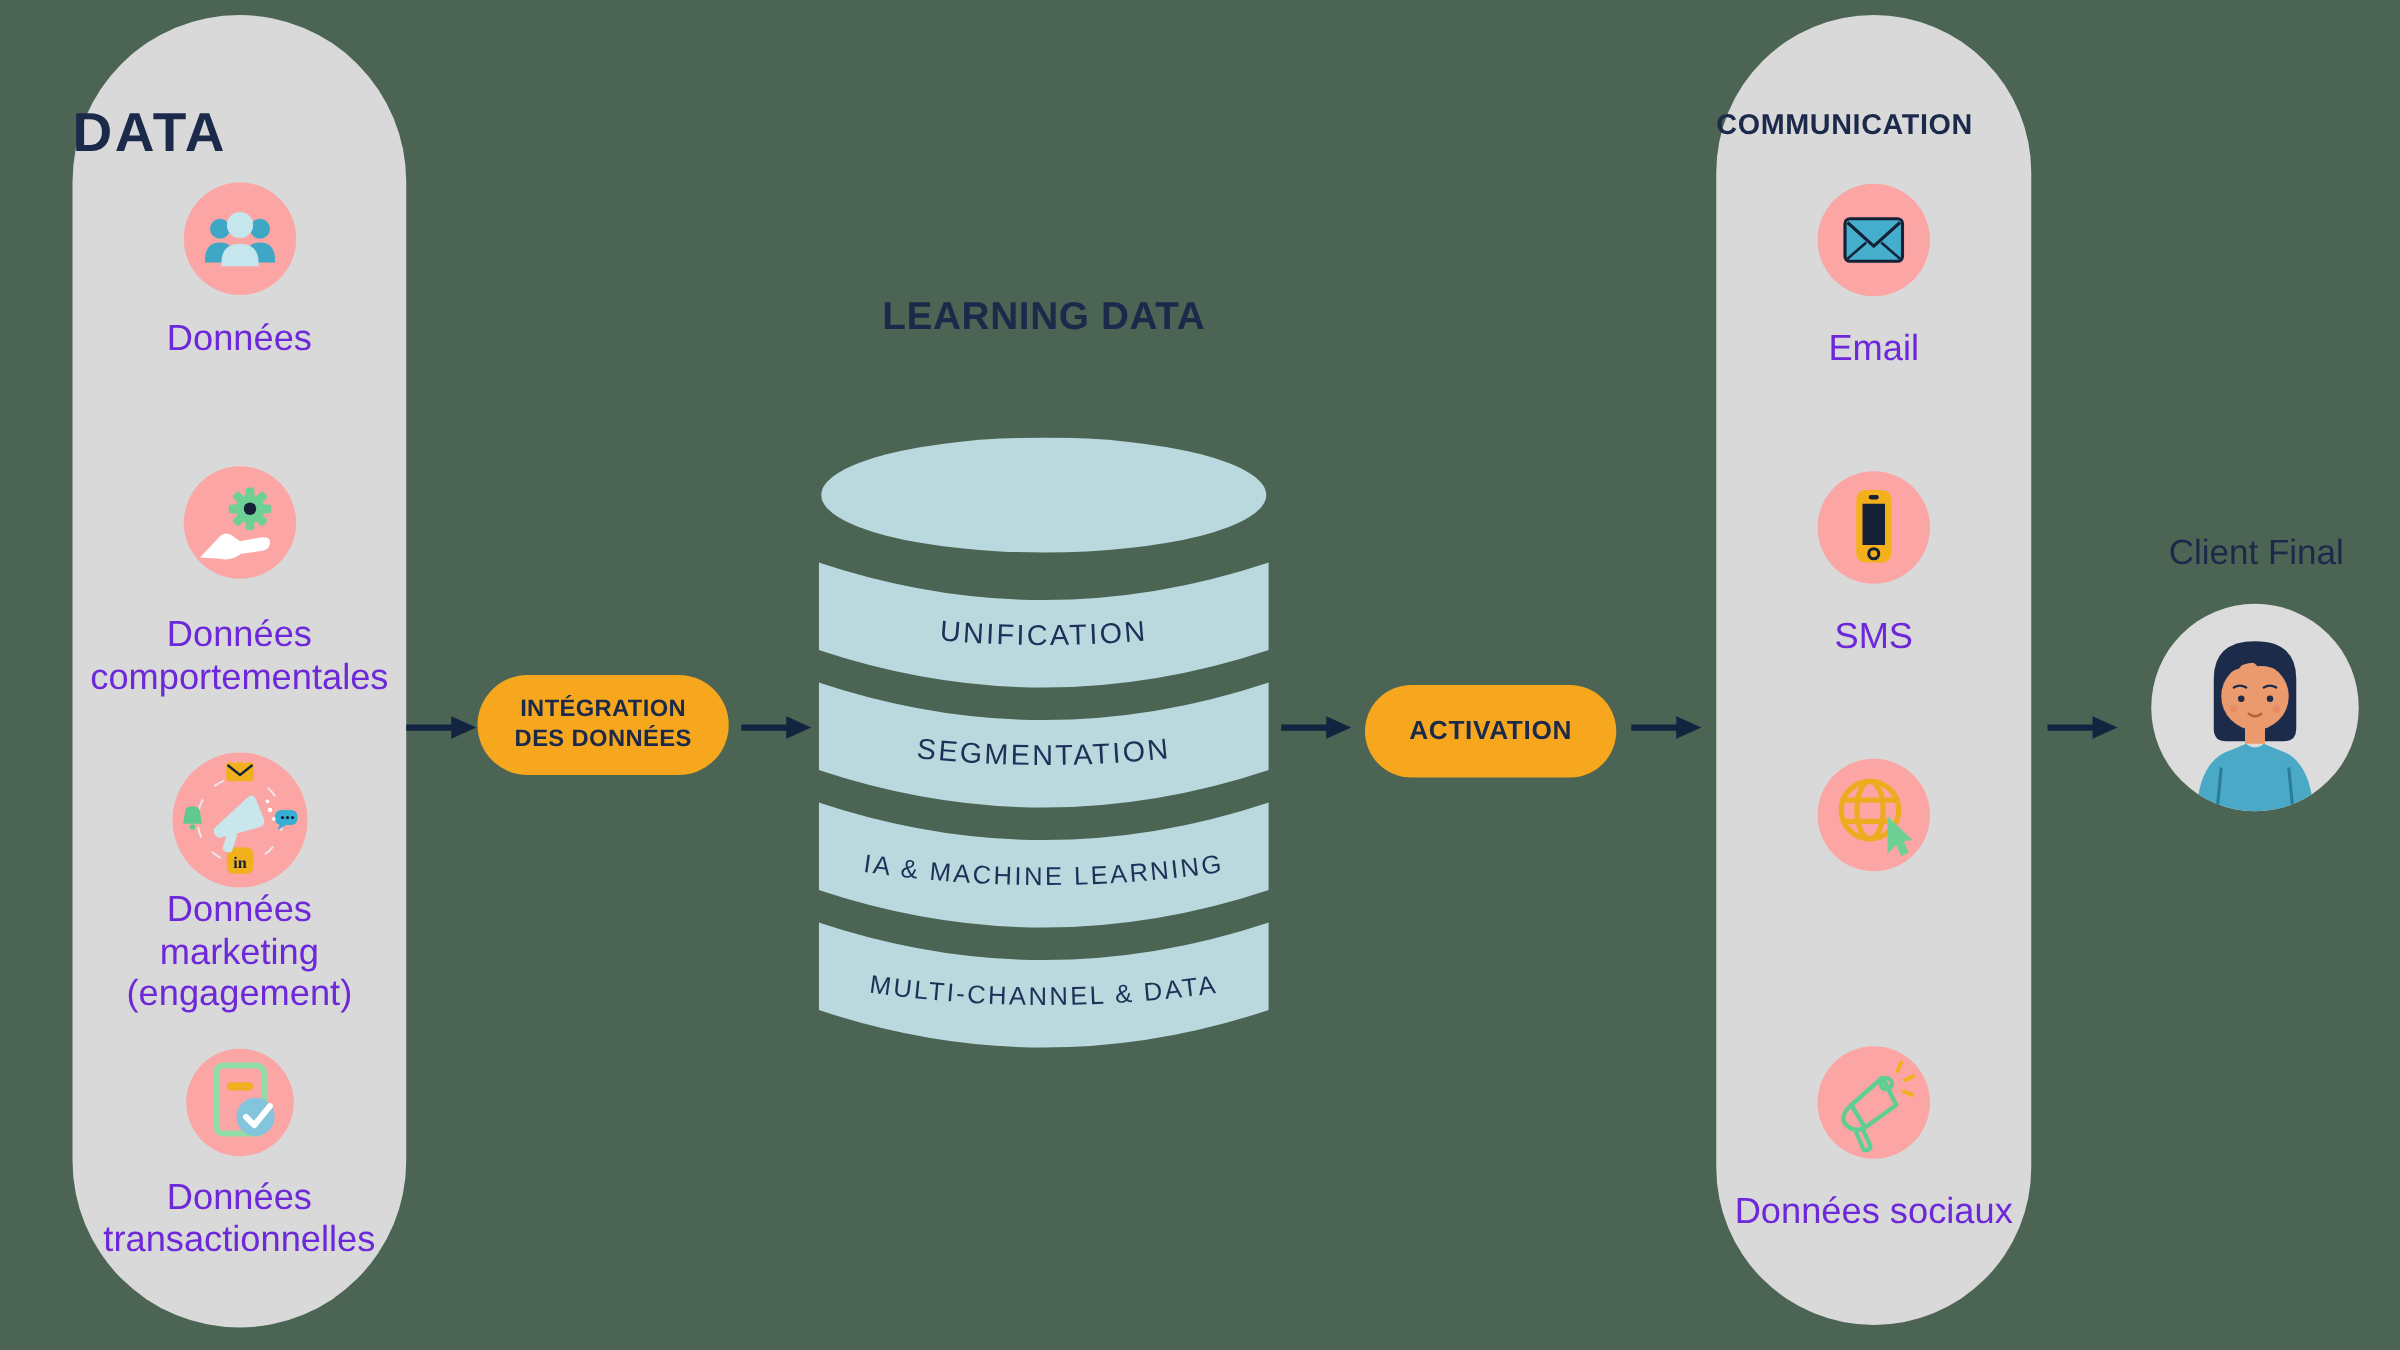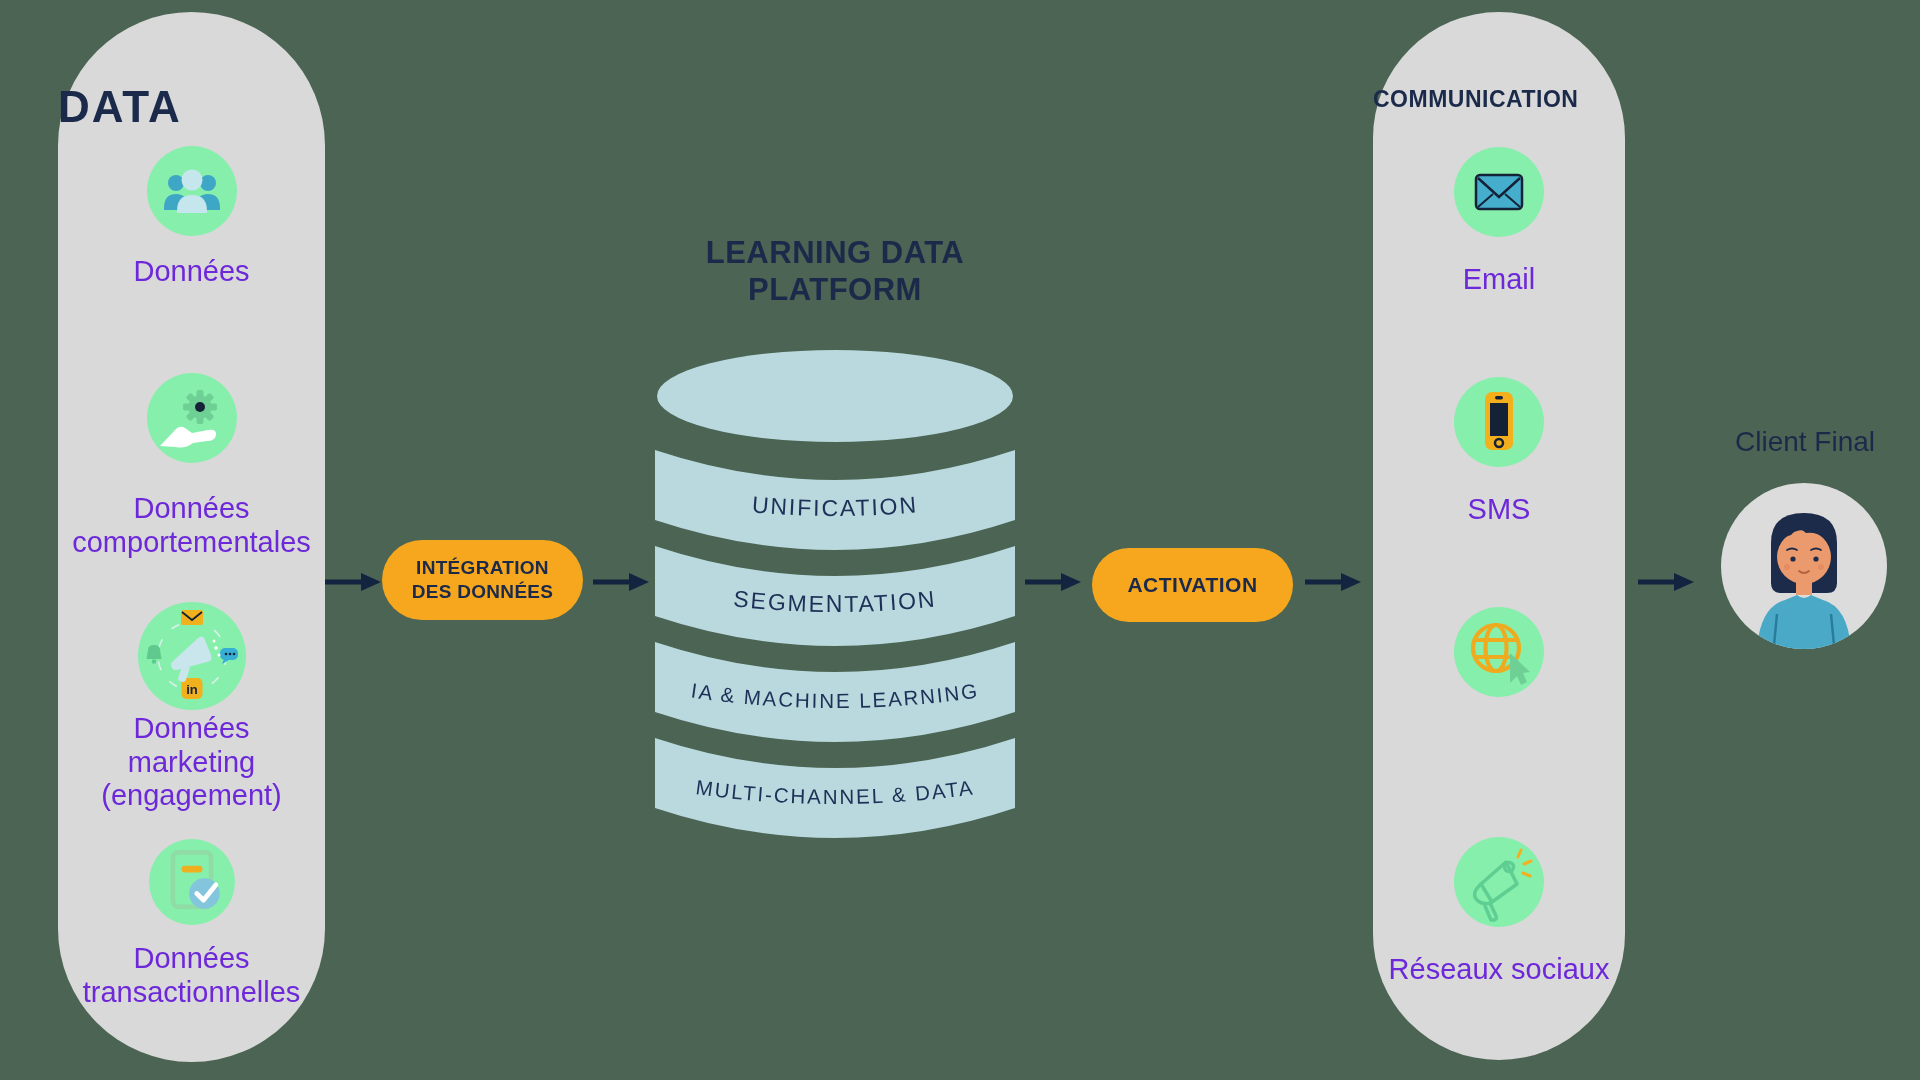--- a/index.html
+++ b/index.html
@@ -14,21 +14,21 @@
   
   .col{position:absolute;background:#d9d9d9;}
   .col-data{left:58px;top:12px;width:267px;height:1050px;border-radius:134px;}
   .col-comm{left:1373px;top:12px;width:252px;height:1048px;border-radius:126px;}
   .col-title{position:absolute;left:0;width:100%;text-align:left;
     font-weight:800;color:#1b2a4a;}
   .col-data .col-title{top:70px;font-size:44px;letter-spacing:2px;}
   .col-comm .col-title{top:74px;font-size:23px;letter-spacing:0.5px;}
 
   .icon-circle{position:absolute;left:50%;transform:translateX(-50%);
-    background:#86efac;border-radius:50%;display:flex;align-items:center;justify-content:center;}
+    background:#fca5a5;border-radius:50%;display:flex;align-items:center;justify-content:center;font-family:Liberation Serif, serif;}
   .d90{width:90px;height:90px;}
   .d108{width:108px;height:108px;}
   .d86{width:86px;height:86px;}
 
   .col-label{position:absolute;left:-20px;width:calc(100% + 40px);text-align:center;
     color:#6d28d9;font-size:29px;line-height:1.16;font-weight:500;}
 
   
   .pill{position:absolute;background:#f6a71e;border-radius:999px;
     display:flex;flex-direction:column;align-items:center;justify-content:center;
@@ -182,21 +182,20 @@
       </svg>
   </div>
 
   <div class="pill pill-integration">
     <div>INTÉGRATION</div>
     <div>DES DONNÉES</div>
   </div>
 
   <div class="cdp-title">
     <div>LEARNING DATA</div>
-    <div>PLATFORM</div>
   </div>
 
   <svg style="position:absolute;left:655px;top:350px;" width="360" height="505" viewBox="0 0 360 505">
     <ellipse cx="180" cy="46" rx="178" ry="46" fill="#b9d9de"></ellipse>
     <path d="M0,100 Q180,160 360,100 L360,170 Q180,230 0,170 Z" fill="#b9d9de"></path>
     <path d="M0,196 Q180,256 360,196 L360,266 Q180,326 0,266 Z" fill="#b9d9de"></path>
     <path d="M0,292 Q180,352 360,292 L360,362 Q180,422 0,362 Z" fill="#b9d9de"></path>
     <path d="M0,388 Q180,448 360,388 L360,458 Q180,518 0,458 Z" fill="#b9d9de"></path>
     <defs>
       <path id="tp1" d="M20,152 Q180,180 340,152" fill="none"></path>
@@ -265,21 +264,21 @@
           <circle cx="55" cy="30" r="4.5"></circle>
           <path d="M36,66 L42,79 Q43,82 40,83 L37,83 L31,69"></path>
         </g>
         <g stroke="#f3b01c" stroke-width="3" stroke-linecap="round">
           <line x1="64" y1="20" x2="67" y2="13"></line>
           <line x1="70" y1="27" x2="77" y2="24"></line>
           <line x1="69" y1="36" x2="76" y2="39"></line>
         </g>
       </svg>
     </div>
-    <div class="col-label" style="top:941px;">Réseaux sociaux</div>
+    <div class="col-label" style="top:941px;">Données sociaux</div>
   </div>
 
   <div class="client-title">Client Final</div>
   <div class="avatar">
     <svg width="166" height="166" viewBox="0 0 166 166">
       <path d="M50,60 Q50,30 83,30 Q116,30 116,60 L116,100 Q116,110 106,110 L60,110 Q50,110 50,100 Z" fill="#1d2b4a"></path>
       <rect x="75" y="94" width="16" height="18" fill="#ea9a6d"></rect>
       <circle cx="83" cy="74" r="27" fill="#ea9a6d"></circle>
       <path d="M54,72 Q52,36 83,36 Q114,36 112,72 Q106,48 85,50 Q78,42 70,52 Q59,54 54,72 Z" fill="#1d2b4a"></path>
       <circle cx="72" cy="76" r="2.6" fill="#1d2b4a"></circle>

